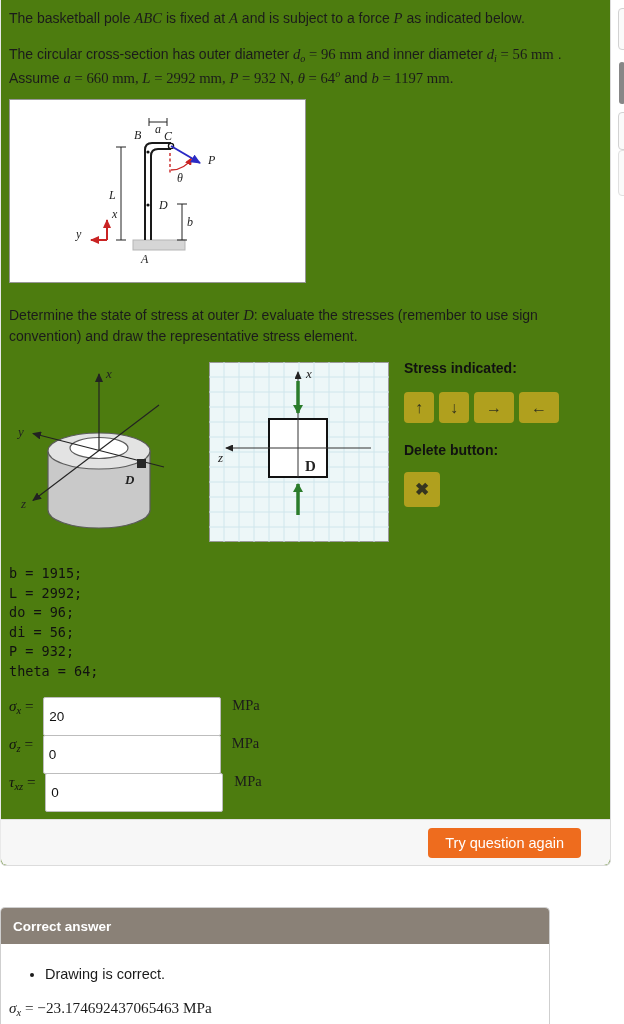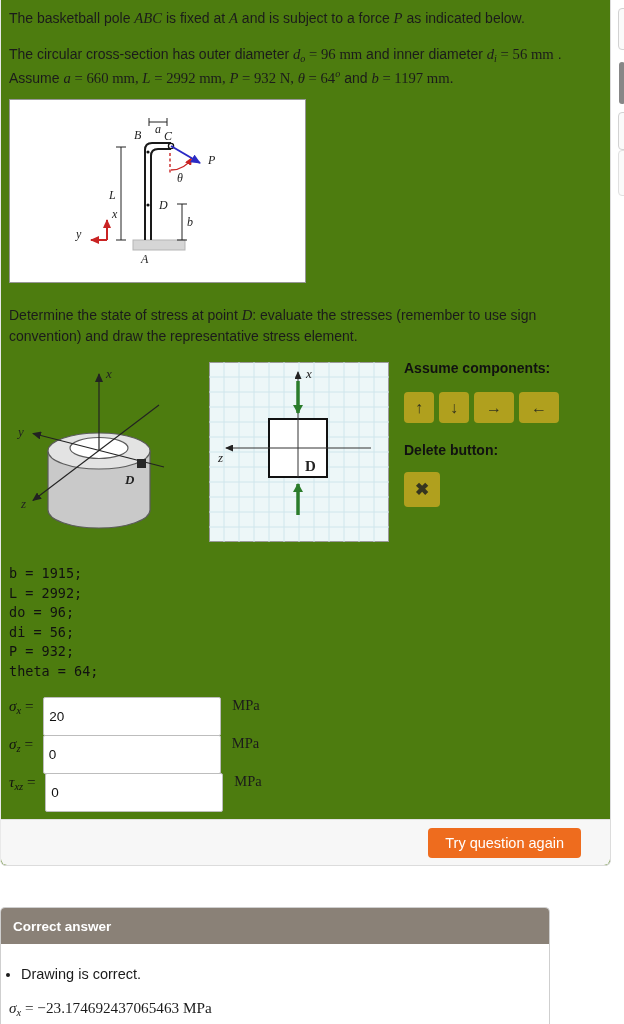--- a/index.html
+++ b/index.html
@@ -50,21 +50,21 @@
     border-top:1px solid #e2e2e2; border-radius:0 0 6px 6px;
     display:flex; align-items:center; justify-content:flex-end; padding-right:29px; }
   .try-again-btn { background:#ee6c1e; color:#ffffff; border:none; border-radius:4px;
     font-family:"Liberation Sans", sans-serif; font-size:14.5px;
     padding:7px 17px; cursor:pointer; }
 
   .correct-panel { position:absolute; left:0; top:907px; width:550px; height:117px;
     background:#fff; border:1px solid #cfcfcf; border-bottom:none; border-radius:5px 5px 0 0; }
   .correct-header { background:#8a8177; color:#ffffff; font-size:13.5px; font-weight:bold;
     padding:11px 12px 10px 12px; border-radius:4px 4px 0 0; }
-  .correct-body ul { margin:22px 0 0 0; padding-left:20px; }
+  .correct-body ul { margin:22px 0 0 0; padding-left:44px; }
   .correct-body li { font-size:14.5px; }
   .sigma-line { margin:17px 0 0 8px; font-size:14.5px; }
 
   
   .rs-box { position:absolute; border:1px solid #d2d2d2; border-radius:4px; background:#fafafa; }
   .rs-b1 { left:618px; top:8px; width:20px; height:42px; }
   .rs-b2 { left:618px; top:112px; width:20px; height:38px; }
   .rs-b3 { left:618px; top:150px; width:20px; height:46px; border-color:#e0e0e0; }
   .rs-thumb { position:absolute; left:619px; top:62px; width:6px; height:42px;
     background:#878787; border-radius:3px; }
@@ -131,21 +131,21 @@
       <line x1="161" y1="46" x2="190" y2="63" stroke="#2a2ac4" stroke-width="2" marker-end="url(#ah-blue)"></line>
       <text x="198" y="64" class="svg-lab">P</text>
 
       <line x1="97" y1="140" x2="97" y2="120" stroke="#c92323" stroke-width="2" marker-end="url(#ah-red)"></line>
       <line x1="97" y1="140" x2="81" y2="140" stroke="#c92323" stroke-width="2" marker-end="url(#ah-red)"></line>
       <text x="102" y="118" class="svg-lab">x</text>
       <text x="66" y="138" class="svg-lab">y</text>
     </svg>
   </div>
 
-  <p class="q-para"><span>Determine the state of stress at point </span><span class="mi">D</span><span>: evaluate the stresses (remember to use sign convention) and draw the representative stress element.</span></p>
+  <p class="q-para"><span>Determine the state of stress at outer </span><span class="mi">D</span><span>: evaluate the stresses (remember to use sign convention) and draw the representative stress element.</span></p>
 
   <div class="figures">
 
     <svg width="190" height="185" viewBox="0 0 190 185">
       <defs>
         <marker id="ah-blk" markerUnits="userSpaceOnUse" markerWidth="9" markerHeight="8" refX="8" refY="4" orient="auto">
           <path d="M0,0 L9,4 L0,8 Z" fill="#222"></path>
         </marker>
       </defs>
       <path d="M39,91 L39,150 A51,18 0 0 0 141,150 L141,91" fill="#c9c9c9" stroke="#5c5c5c" stroke-width="1.2"></path>
@@ -201,21 +201,21 @@
         <line x1="162" y1="86" x2="17" y2="86" stroke="#333" stroke-width="1" marker-end="url(#ah-blk2)"></line>
         <line x1="89" y1="19" x2="89" y2="51" stroke="#2b7c2b" stroke-width="3.5" marker-end="url(#ah-grn)"></line>
         <line x1="89" y1="153" x2="89" y2="122" stroke="#2b7c2b" stroke-width="3.5" marker-end="url(#ah-grn)"></line>
         <text x="97" y="16" class="svg-lab13">x</text>
         <text x="9" y="100" class="svg-lab13">z</text>
         <text x="96" y="109" class="svg-Dsq">D</text>
       </svg>
     </div>
 
     <div class="side-panel">
-      <div class="side-title">Assume components:</div>
+      <div class="side-title">Stress indicated:</div>
       <div class="btn-row">
         <button class="olive-btn narrow">
           <span>↑</span>
         </button>
         <button class="olive-btn narrow">
           <span>↓</span>
         </button>
         <button class="olive-btn wide">
           <span>→</span>
         </button>

